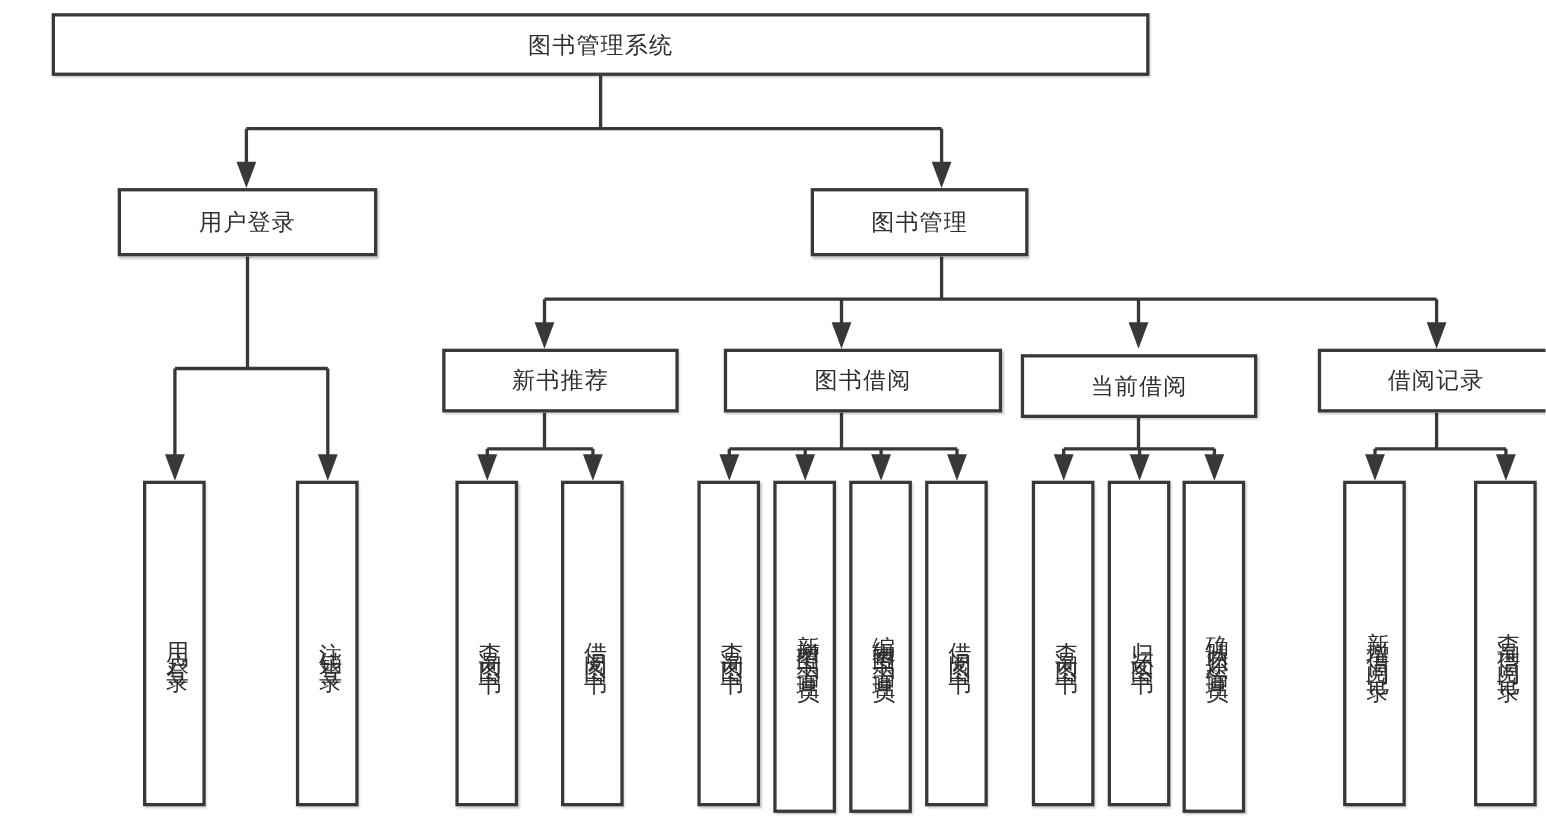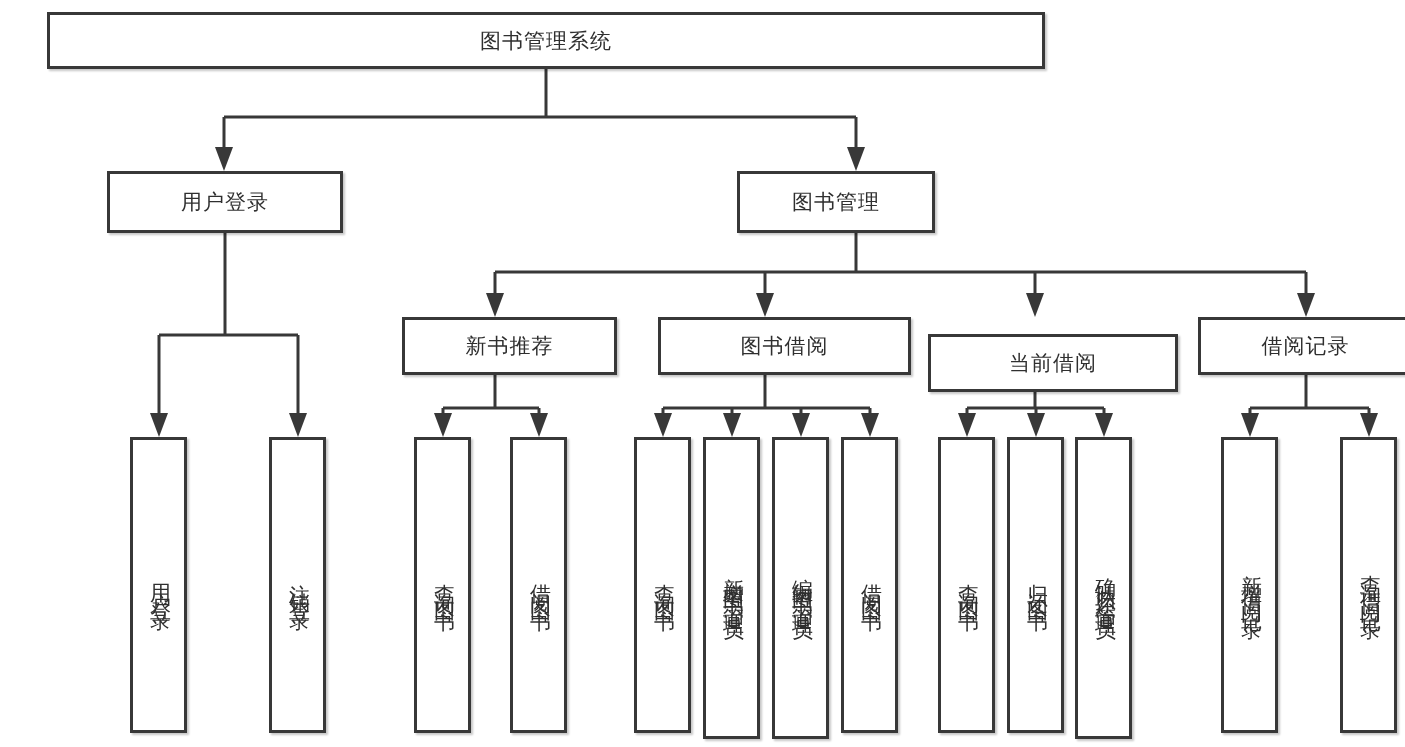--- a/index.html
+++ b/index.html
@@ -88,21 +88,21 @@
     </g>
   </svg>
 
   <div class="node" style="left:22px;top:12px;width:998px;height:57px">图书管理系统</div>
 
   <div class="node" style="left:82px;top:171px;width:236px;height:62px">用户登录</div>
   <div class="node" style="left:712px;top:171px;width:198px;height:62px">图书管理</div>
 
   <div class="node" style="left:377px;top:317px;width:215px;height:58px">新书推荐</div>
   <div class="node" style="left:633px;top:317px;width:253px;height:58px">图书借阅</div>
-  <div class="node" style="left:903px;top:334px;width:250px;height:58px">当前借阅</div>
+  <div class="node" style="left:903px;top:322px;width:215px;height:58px">当前借阅</div>
   <div class="node" style="left:1173px;top:317px;width:215px;height:58px">借阅记录</div>
 
   <div class="node vbox" style="left:105px">用户登录</div>
   <div class="node vbox" style="left:244px">注销登录</div>
 
   <div class="node vbox" style="left:389px">查询图书</div>
   <div class="node vbox" style="left:485px">借阅图书</div>
 
   <div class="node vbox" style="left:609px">查询图书</div>
   <div class="node vbox tight" style="left:678px">新增图书（管理员）</div>

